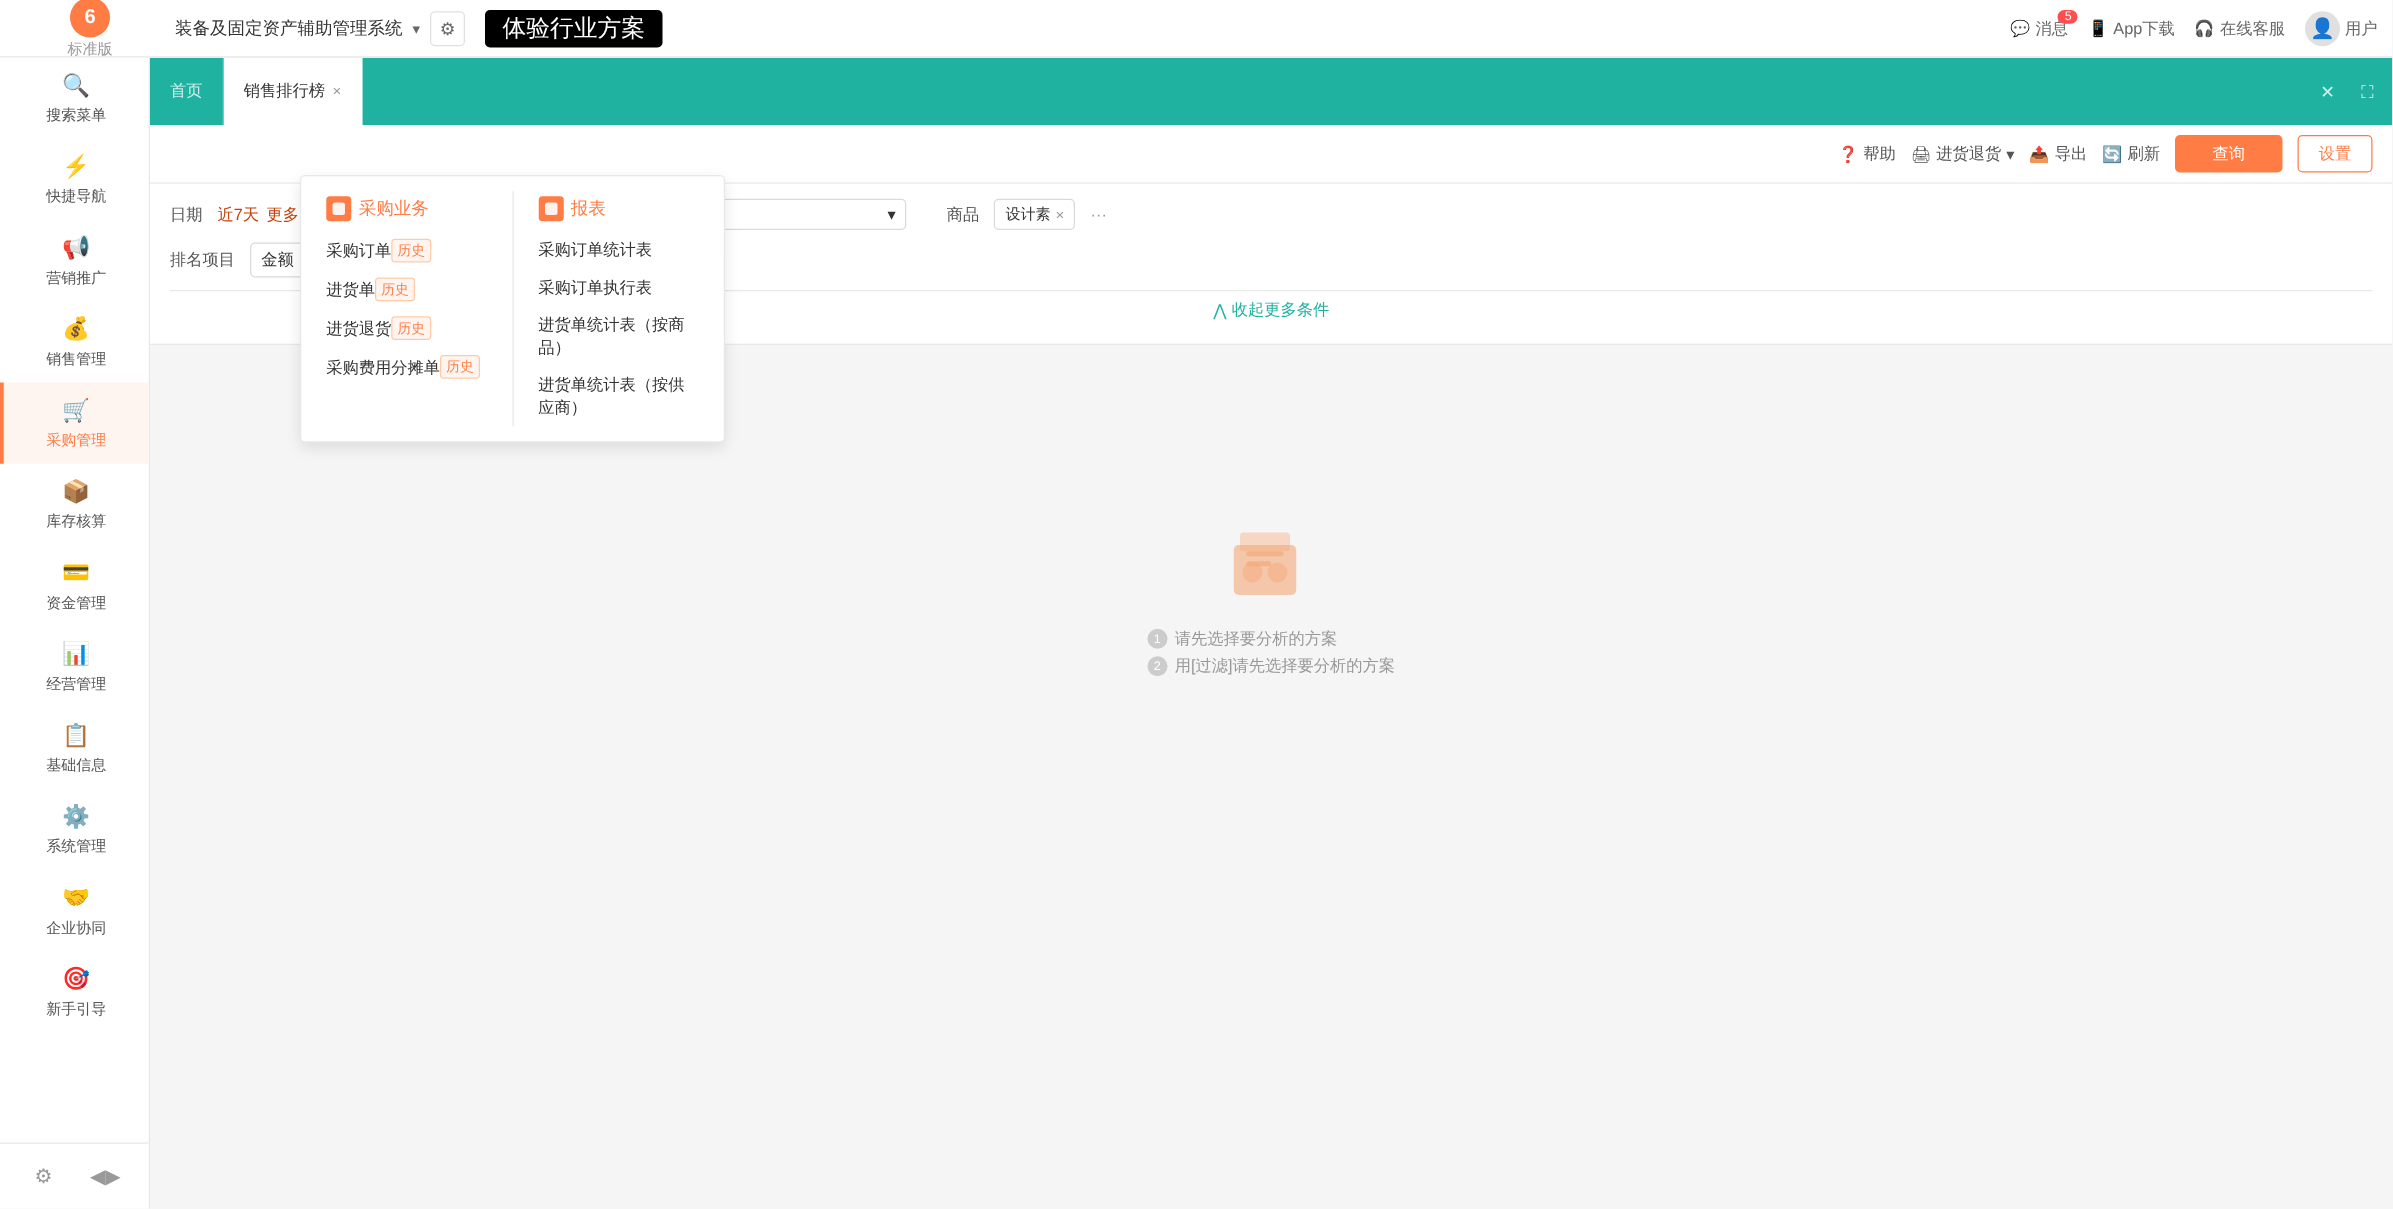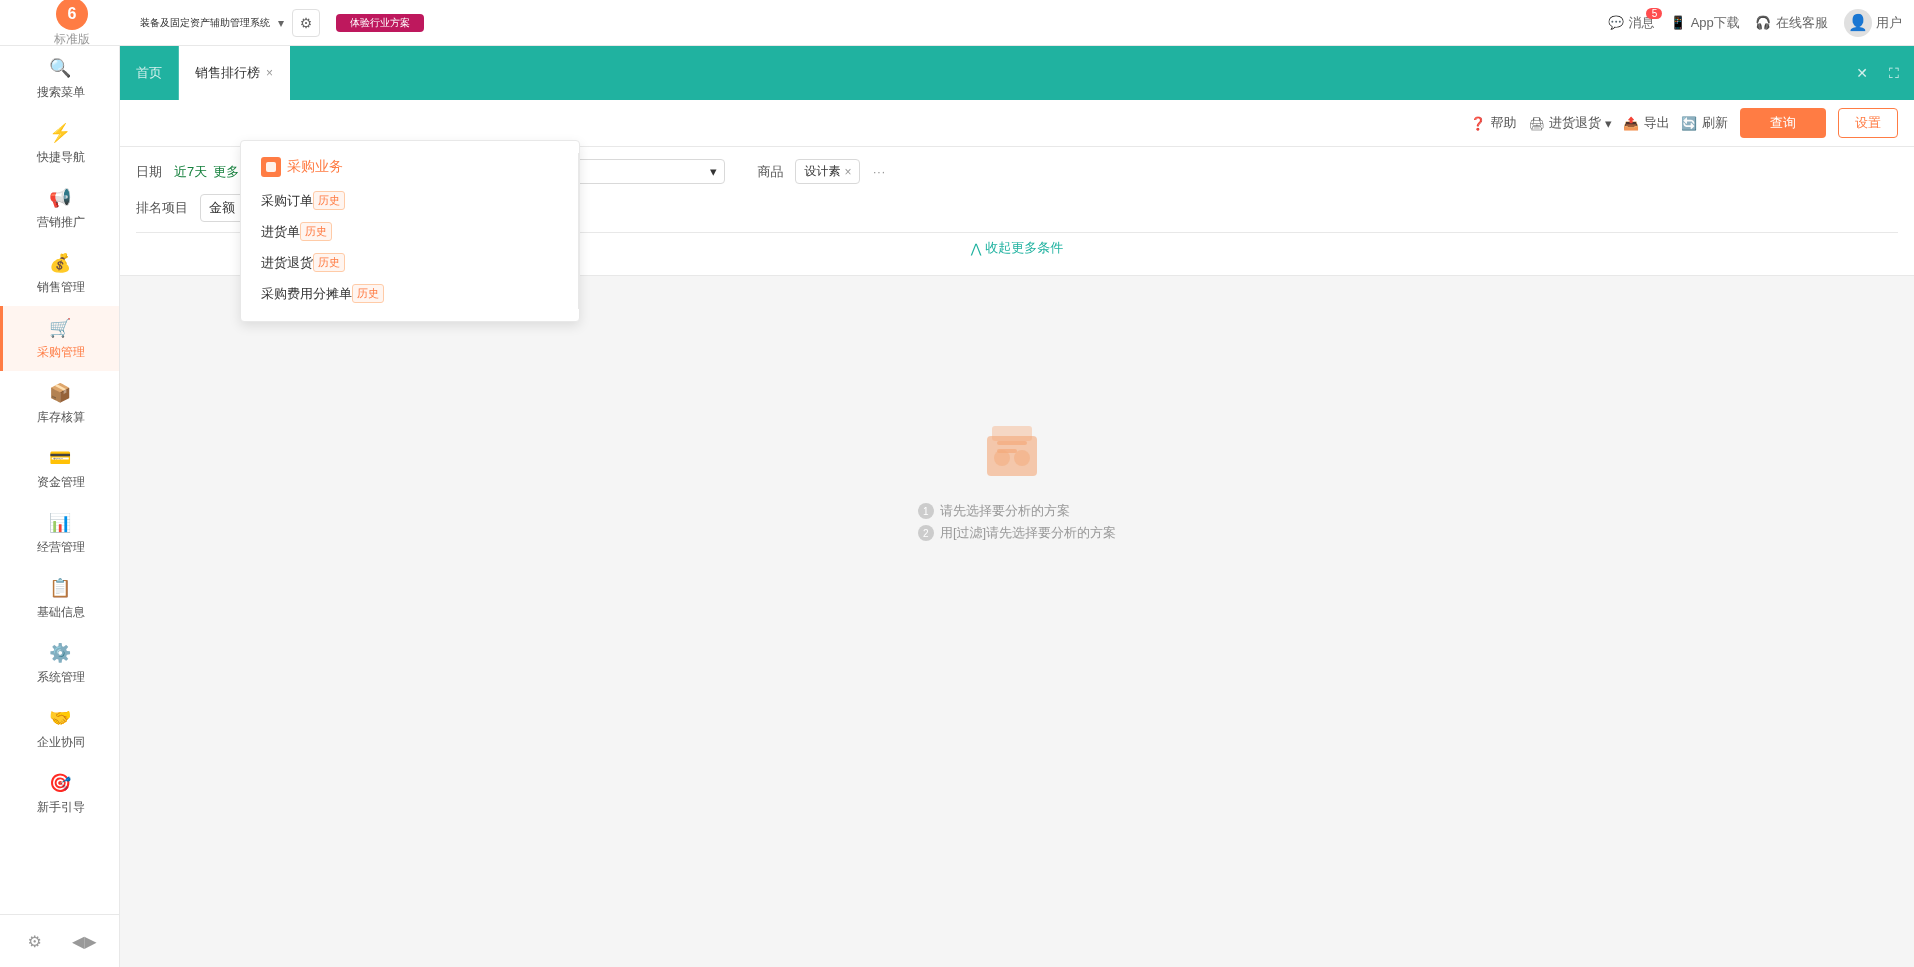--- a/index.html
+++ b/index.html
@@ -35,46 +35,46 @@
       font-size: 16px;
       font-weight: bold;
     }
     .logo-subtitle { font-size: 12px; color: #999; margin-top: 1px; }
     .system-title-area {
       display: flex;
       align-items: center;
       gap: 8px;
       margin-left: 8px;
     }
-    .system-title { font-size: 10px; color: #333; }
+    .system-title { font-size: 14px; color: #333; }
     .dropdown-arrow {
       cursor: pointer;
       color: #666;
       font-size: 12px;
     }
     .gear-btn {
       width: 28px;
       height: 28px;
       border: 1px solid #e0e0e0;
       border-radius: 4px;
       display: flex;
       align-items: center;
       justify-content: center;
       cursor: pointer;
       color: #666;
       font-size: 14px;
     }
     .trial-btn {
-      background: #be185d;
+      background: #000000;
       color: white;
       border: none;
       padding: 2px 14px;
       border-radius: 4px;
       cursor: pointer;
-      font-size: 10px;
+      font-size: 19px;
       margin-left: 8px;
     }
     .header-right {
       margin-left: auto;
       display: flex;
       align-items: center;
       gap: 16px;
     }
     .header-right-item {
       display: flex;
@@ -271,21 +271,21 @@
     }
     .filter-tag-close { cursor: pointer; color: #999; }
     .filter-dots { color: #999; cursor: pointer; }
     .date-filter {
       display: flex;
       align-items: center;
       gap: 6px;
       font-size: 13px;
       color: #555;
     }
-    .date-link { color: #15803d; cursor: pointer; text-decoration: none; }
+    .date-link { color: #c2410c; cursor: pointer; text-decoration: none; }
     .collapse-btn {
       display: flex;
       align-items: center;
       justify-content: center;
       gap: 4px;
       color: #20b2a0;
       cursor: pointer;
       font-size: 13px;
       padding: 6px 0;
       border-top: 1px solid #e8e8e8;
@@ -636,17 +636,39 @@
             <span>进货退货</span>
             <span class="history-badge">历史</span>
           </div>
           <div class="dropdown-item">
             <span>采购费用分摊单</span>
             <span class="history-badge">历史</span>
           </div>
         </div>
         <div class="dropdown-col-divider"></div>
 
+        <div class="dropdown-col">
+          <div class="dropdown-header">
+            <div class="dropdown-header-icon">
+              <svg width="14" height="14" viewBox="0 0 14 14">
+                  <rect x="2" y="2" width="10" height="10" rx="2" fill="white" opacity="0.9"></rect>
+                </svg>
+            </div>
+            <span>报表</span>
+          </div>
+          <div class="dropdown-item">
+            <span>采购订单统计表</span>
+          </div>
+          <div class="dropdown-item">
+            <span>采购订单执行表</span>
+          </div>
+          <div class="dropdown-item">
+            <span>进货单统计表（按商品）</span>
+          </div>
+          <div class="dropdown-item">
+            <span>进货单统计表（按供应商）</span>
+          </div>
+        </div>
       </div>
 
     </div>
   </div>
 </div>
 
 </body></html>

